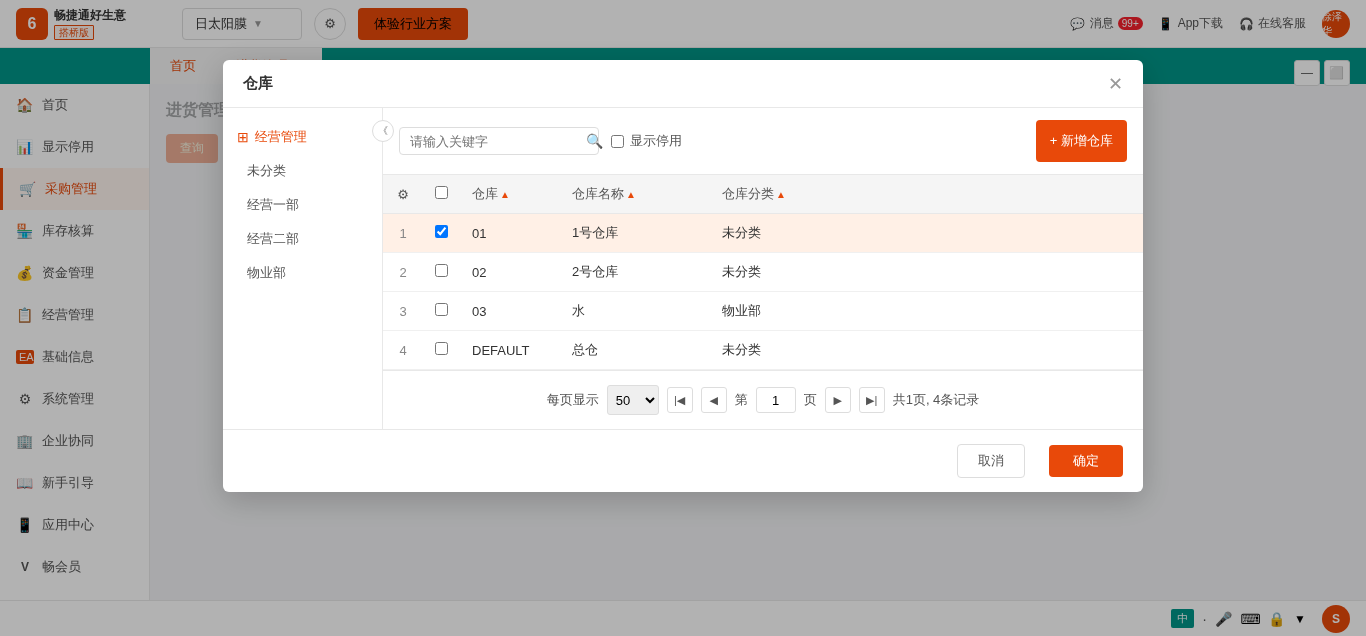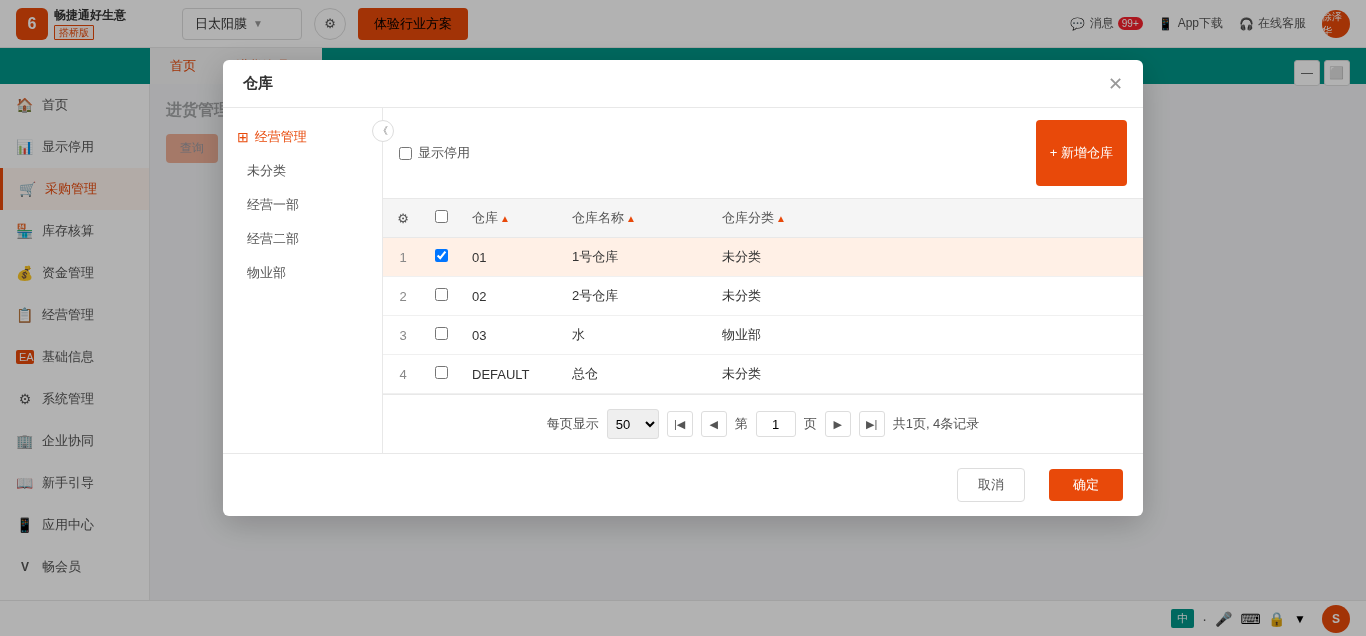--- a/index.html
+++ b/index.html
@@ -198,21 +198,21 @@
       padding: 5px 10px; width: 200px; background: white;
     }
     .search-box input {
       border: none; outline: none; font-size: 13px; flex: 1; background: transparent;
     }
     .search-icon { color: #bbb; font-size: 14px; cursor: pointer; }
     .checkbox-label { display: flex; align-items: center; gap: 6px; font-size: 13px; color: #555; cursor: pointer; }
     .btn-add {
       margin-left: auto;
       background: #e8490a; color: white; border: none;
-      padding: 24px 14px; border-radius: 4px; cursor: pointer; font-size: 13px;
+      padding: 12px 14px; border-radius: 4px; cursor: pointer; font-size: 13px;
       white-space: nowrap;
     }
 
     
     .table-container {
       flex: 1;
       overflow: auto;
     }
     table {
       width: 100%;
@@ -409,21 +409,21 @@
     </div>
     <div class="sidebar-item">
       <span class="sidebar-icon" style="font-size:12px;font-weight:bold;">V</span>
       <span>畅会员</span>
     </div>
   </div>
 
   <div class="content-area" style="opacity:0.4;">
     <div class="page-title">进货管理</div>
     <div class="bg-toolbar">
-      <div style="background:#e8490a;color:#0f172a;padding:6px 14px;border-radius:4px;font-size:12px;">查询</div>
+      <div style="background:#e8490a;color:#fef9c3;padding:6px 14px;border-radius:4px;font-size:12px;">查询</div>
       <div style="background:white;border:1px solid #ddd;padding:6px 14px;border-radius:4px;font-size:12px;">设置</div>
     </div>
   </div>
 </div>
 
 <div class="window-controls">
   <div class="win-ctrl">—</div>
   <div class="win-ctrl">⬜</div>
 </div>
 
@@ -453,20 +453,24 @@
           <span>经营二部</span>
         </div>
         <div class="category-item">
           <span>物业部</span>
         </div>
       </div>
 
       <div class="right-panel">
 
         <div class="right-toolbar">
+          <div class="search-box">
+            <input type="text" placeholder="请输入关键字" style="">
+            <span class="search-icon">🔍</span>
+          </div>
           <label class="checkbox-label">
             <input type="checkbox" style="">
             <span>显示停用</span>
           </label>
           <button class="btn-add">+ 新增仓库</button>
         </div>
 
         <div class="table-container">
           <table>
             <thead>

